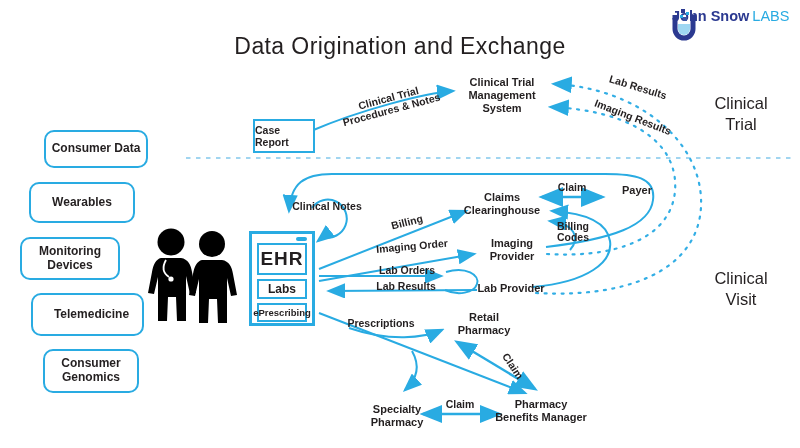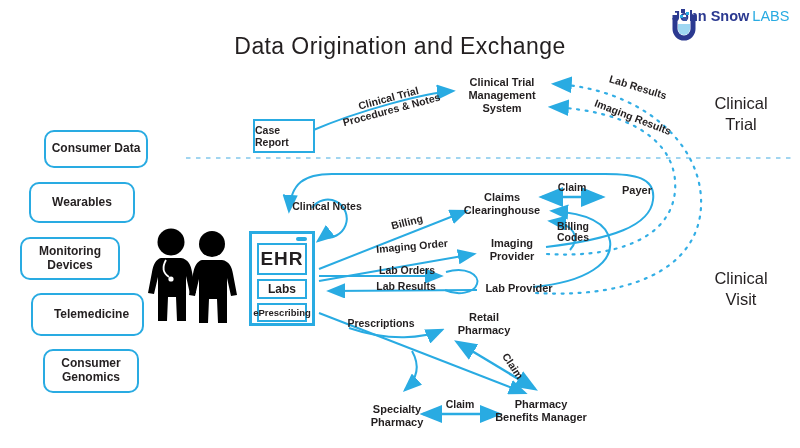--- a/index.html
+++ b/index.html
@@ -135,21 +135,21 @@
   </div>
 
   <div class="lbl node" style="left:502px;top:95px;">Clinical Trial
 Management
 System</div>
   <div class="lbl node" style="left:502px;top:204px;">Claims
 Clearinghouse</div>
   <div class="lbl node" style="left:629px;top:190px;margin-left:8px;">Payer</div>
   <div class="lbl node" style="left:512px;top:250px;">Imaging
 Provider</div>
-  <div class="lbl node" style="left:511px;top:288px;margin-left:8px;">Lab Provider</div>
+  <div class="lbl node" style="left:511px;top:288px;">Lab Provider</div>
   <div class="lbl node" style="left:484px;top:324px;">Retail
 Pharmacy</div>
   <div class="lbl node" style="left:397px;top:416px;">Specialty
 Pharmacy</div>
   <div class="lbl node" style="left:541px;top:411px;">Pharmacy
 Benefits Manager</div>
 
   <div class="lbl" style="left:390px;top:104px;transform:translate(-50%,-50%) rotate(-15deg);">Clinical Trial
 Procedures &amp; Notes</div>
   <div class="lbl" style="left:638px;top:87px;transform:translate(-50%,-50%) rotate(17deg);">Lab Results</div>

